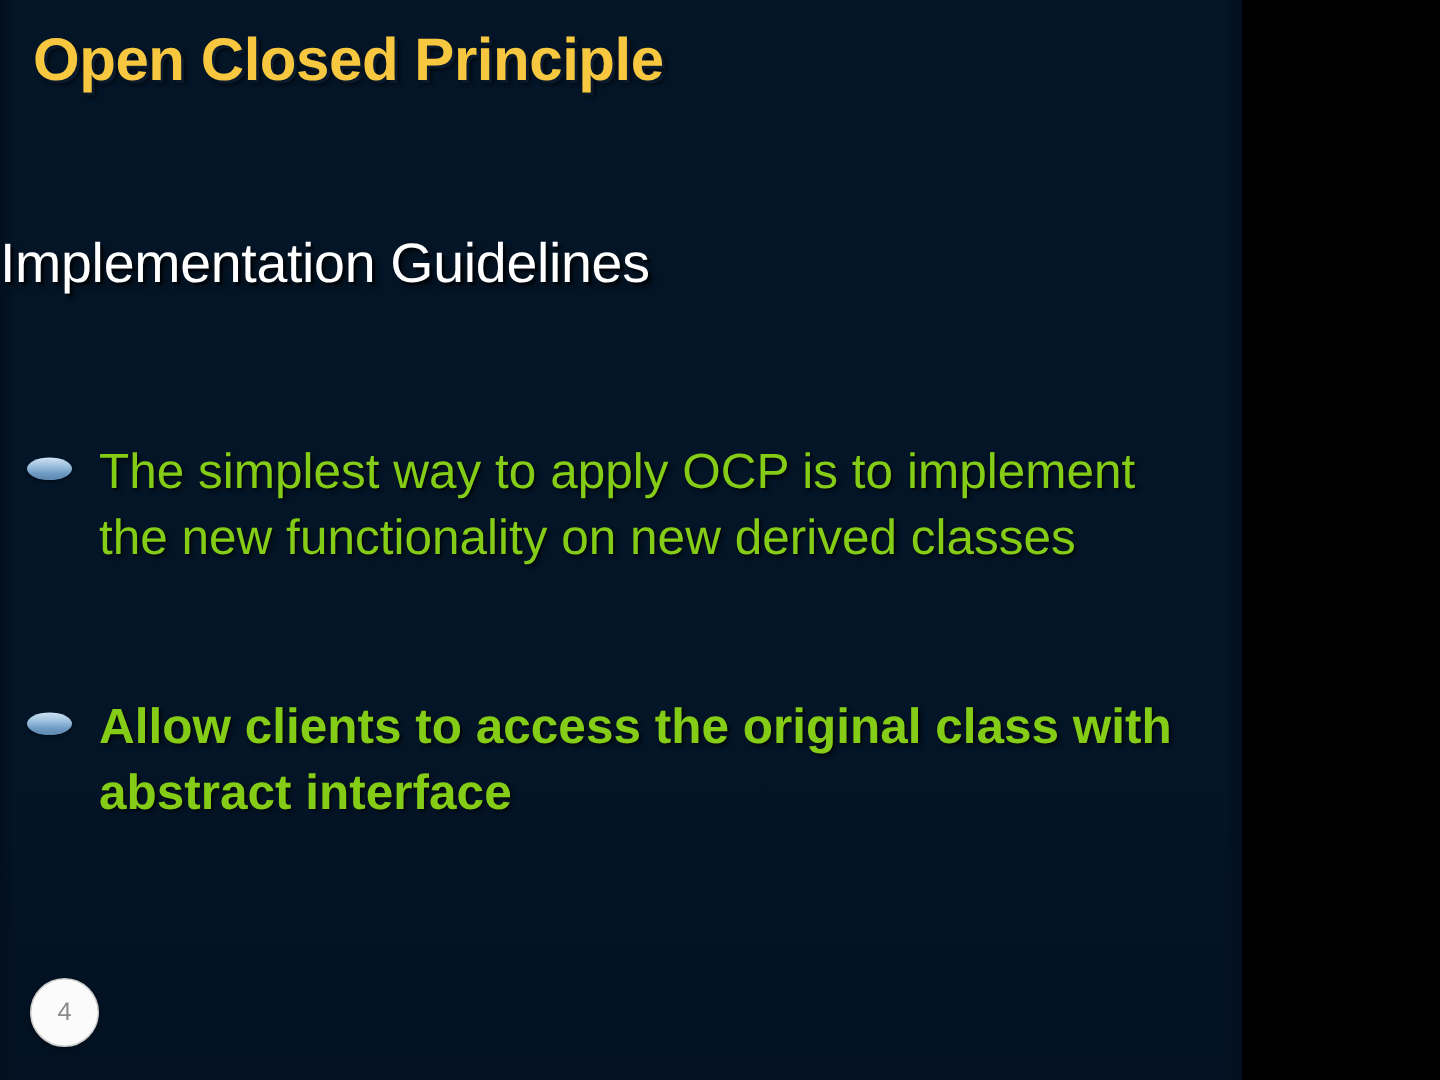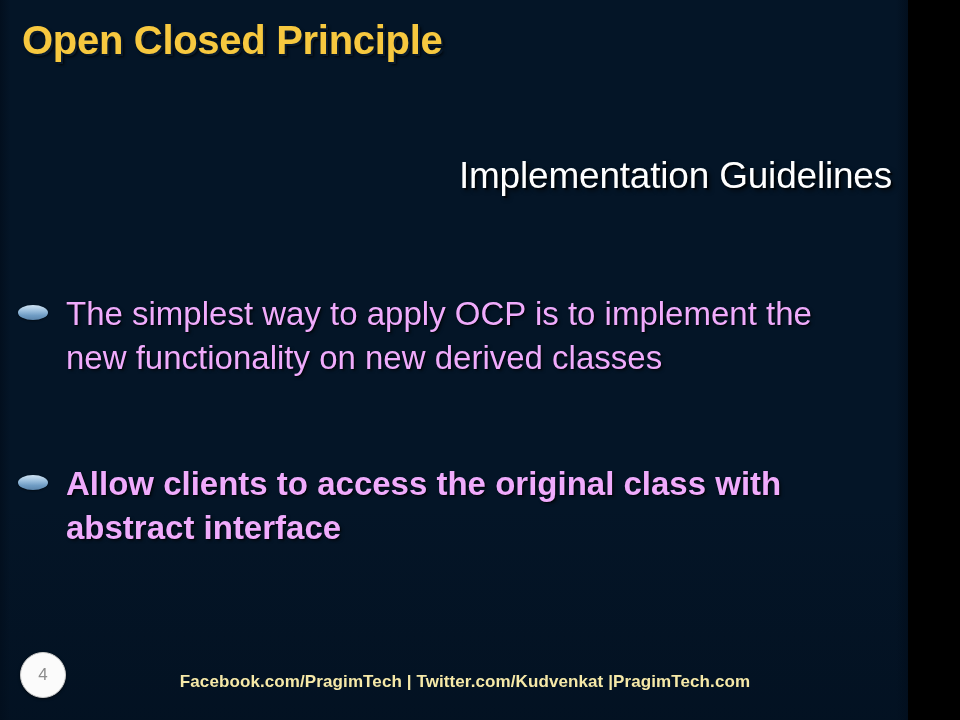--- a/index.html
+++ b/index.html
@@ -2,21 +2,21 @@
 <html><head>
 <meta charset="utf-8">
 <style>
   html, body {
     margin: 0;
     padding: 0;
     background: #000;
   }
   #slide {
     position: relative;
-    width: 908px;
+    width: 828px;
     height: 720px;
     overflow: hidden;
     font-family: "Liberation Sans", sans-serif;
     
     background: #041527;
   }
   
   #bg {
     position: absolute;
     left: 0;
@@ -59,28 +59,27 @@
       3px 3px 3px rgba(0,0,0,0.75);
     white-space: nowrap;
   }
 
   
   #subtitle {
     position: absolute;
     left: 0;
     right: 16px;
     top: 155px;
-    text-align: right;
+    text-align: left;
     font-size: 37px;
     color: #ffffff;
     letter-spacing: -0.2px;
     text-shadow:
       2px 2px 0 rgba(0,0,0,0.55),
       3px 3px 4px rgba(0,0,0,0.6);
-    padding-left: 25px;
   }
 
   
   .bullet-row {
     position: absolute;
     left: 18px;
     right: 30px;
     display: flex;
     align-items: flex-start;
   }
@@ -93,21 +92,21 @@
     height: 15px;
     margin-top: 13px;
     margin-right: 18px;
     border-radius: 50%;
     background: linear-gradient(to bottom, #cfe2f3 0%, #9dc0de 38%, #6f9cc4 70%, #5c86ad 100%);
     box-shadow: 0 1px 2px rgba(0,0,0,0.45);
   }
   .bullet-text {
     font-size: 33px;
     line-height: 1.32;
-    color: #f0abfc;
+    color: #84cc16;
     text-shadow:
       1px 1px 0 rgba(0,0,0,0.45),
       2px 2px 3px rgba(0,0,0,0.5);
   }
 
   
   #footer {
     position: absolute;
     left: 0;
     right: 0;
@@ -152,16 +151,15 @@
   <div class="bullet-row" id="bullet-0">
     <span class="bullet-marker"></span>
     <span class="bullet-text">The simplest way to apply OCP is to implement the new functionality on new derived classes</span>
   </div>
 
   <div class="bullet-row" id="bullet-1">
     <span class="bullet-marker"></span>
     <span class="bullet-text">Allow clients to access the original class with abstract interface</span>
   </div>
 
-  <div id="footer">Facebook.com/PragimTech  | Twitter.com/Kudvenkat  |PragimTech.com</div>
 
   <div id="slide-number">4</div>
 </div>
 
 </body></html>

